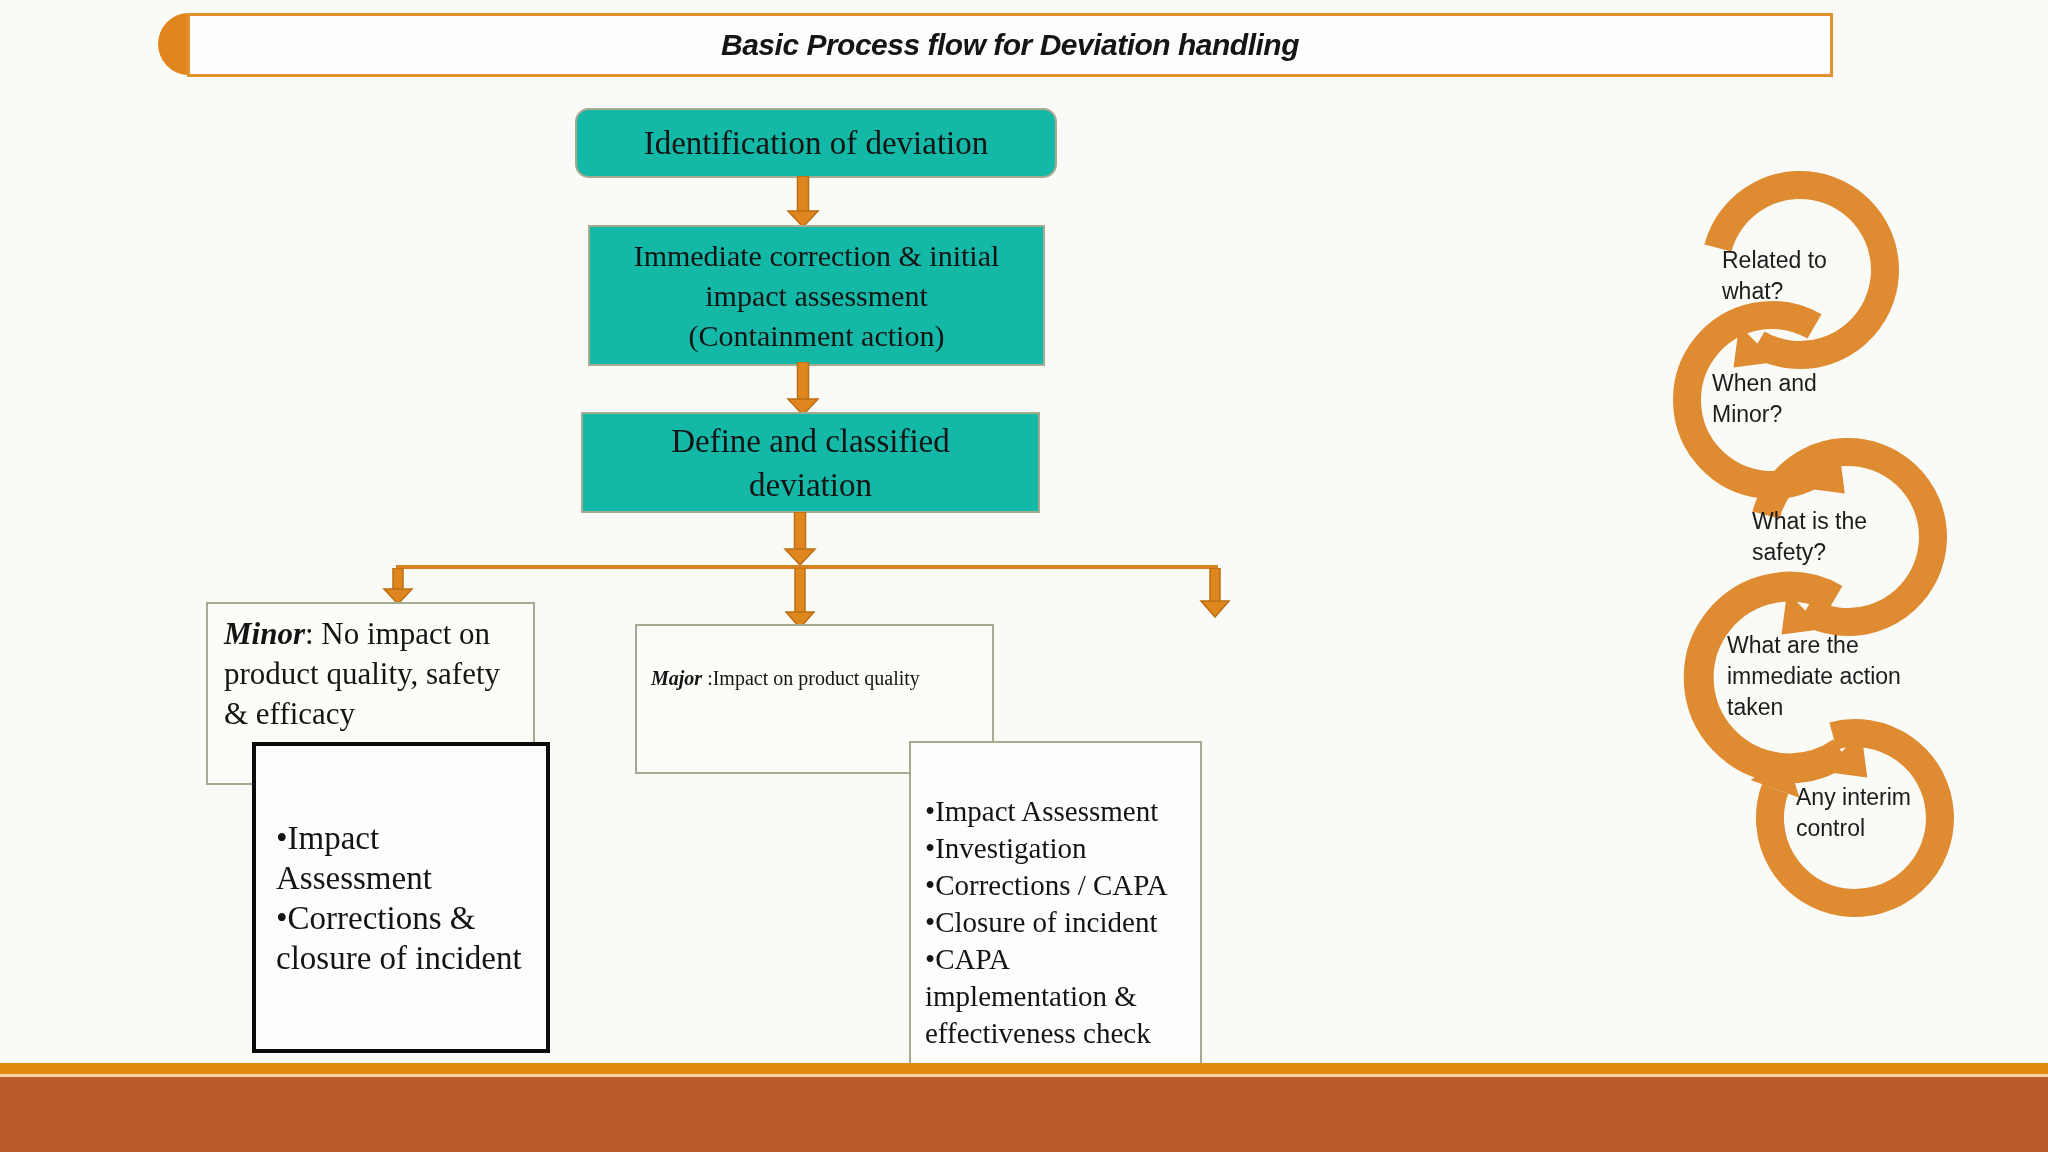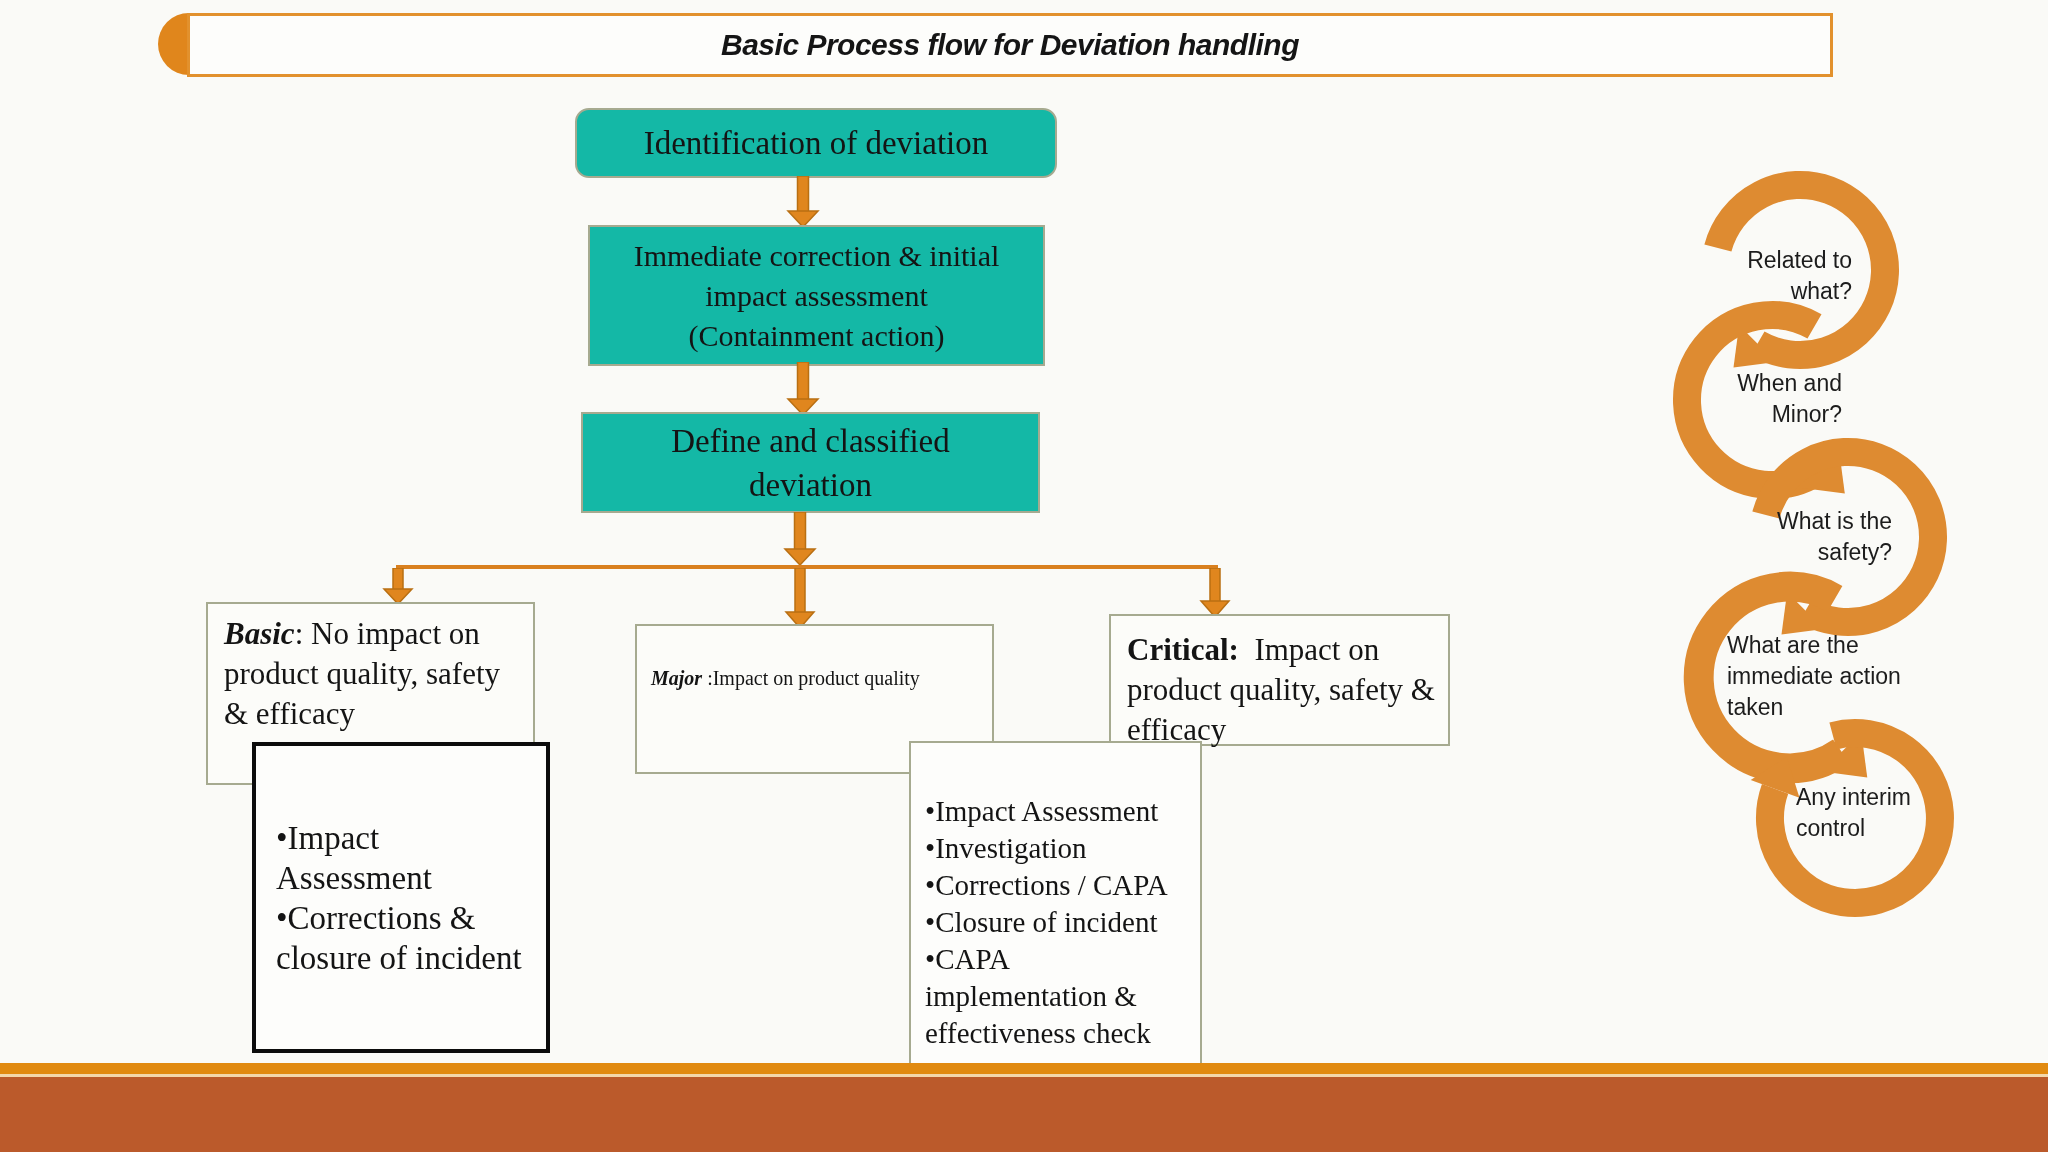--- a/index.html
+++ b/index.html
@@ -69,21 +69,21 @@
   svg.arrow{display:block;}
 
   
   .ring{pointer-events:none;}
   .ring path{stroke:#de8b31;stroke-width:28;fill:none;}
   .ring polygon{fill:#de8b31;}
   .cycle-label{
     font-family:"Liberation Sans", sans-serif;
     font-size:23px;line-height:31px;color:#1c1c1c;
   }
-  .q-center{text-align:right;}
+  .q-center{text-align:left;}
   .q-left{text-align:left;}
 
   
   .bottom-strip{left:0;top:1063px;width:2048px;height:11px;background:#e18a10;}
   .bottom-sep{left:0;top:1074px;width:2048px;height:3px;background:#f3d7ab;}
   .bottom-bar{left:0;top:1077px;width:2048px;height:75px;background:#bb5a2b;}
 </style>
 </head>
 <body>
 
@@ -135,30 +135,27 @@
     <rect x="12" y="0" width="10" height="45" fill="#e0861e" stroke="#b96f12" stroke-width="1.5"></rect>
     <polygon points="3,44 31,44 17,60" fill="#e0861e" stroke="#b96f12" stroke-width="1.5"></polygon>
   </svg>
 
   <svg class="abs arrow" style="left:1198px;top:568px;" width="34" height="50" viewBox="0 0 34 50">
     <rect x="12" y="0" width="10" height="34" fill="#e0861e" stroke="#b96f12" stroke-width="1.5"></rect>
     <polygon points="3,33 31,33 17,49" fill="#e0861e" stroke="#b96f12" stroke-width="1.5"></polygon>
   </svg>
 
   <div class="abs class-box minor-box">
-    <span class="term-bi">Basic</span><span>: </span><span>No impact on product quality, safety &amp; efficacy</span>
+    <span class="term-bi">Minor</span><span>: </span><span>No impact on product quality, safety &amp; efficacy</span>
   </div>
 
   <div class="abs class-box major-box">
     <span class="term-bi">Major</span><span> :</span><span>Impact on product quality</span>
   </div>
 
-  <div class="abs class-box critical-box">
-    <span class="term-b">Critical:</span><span>&nbsp; </span><span>Impact on product quality, safety &amp; efficacy</span>
-  </div>
 
   <div class="abs actions-box minor-actions">
     <div><span>•</span><span>Impact Assessment</span></div>
     <div><span>•</span><span>Corrections &amp; closure of incident</span></div>
   </div>
 
   <div class="abs actions-box major-actions">
     <div><span>•</span><span>Impact Assessment</span></div>
     <div><span>•</span><span>Investigation</span></div>
     <div><span>•</span><span>Corrections / CAPA</span></div>

